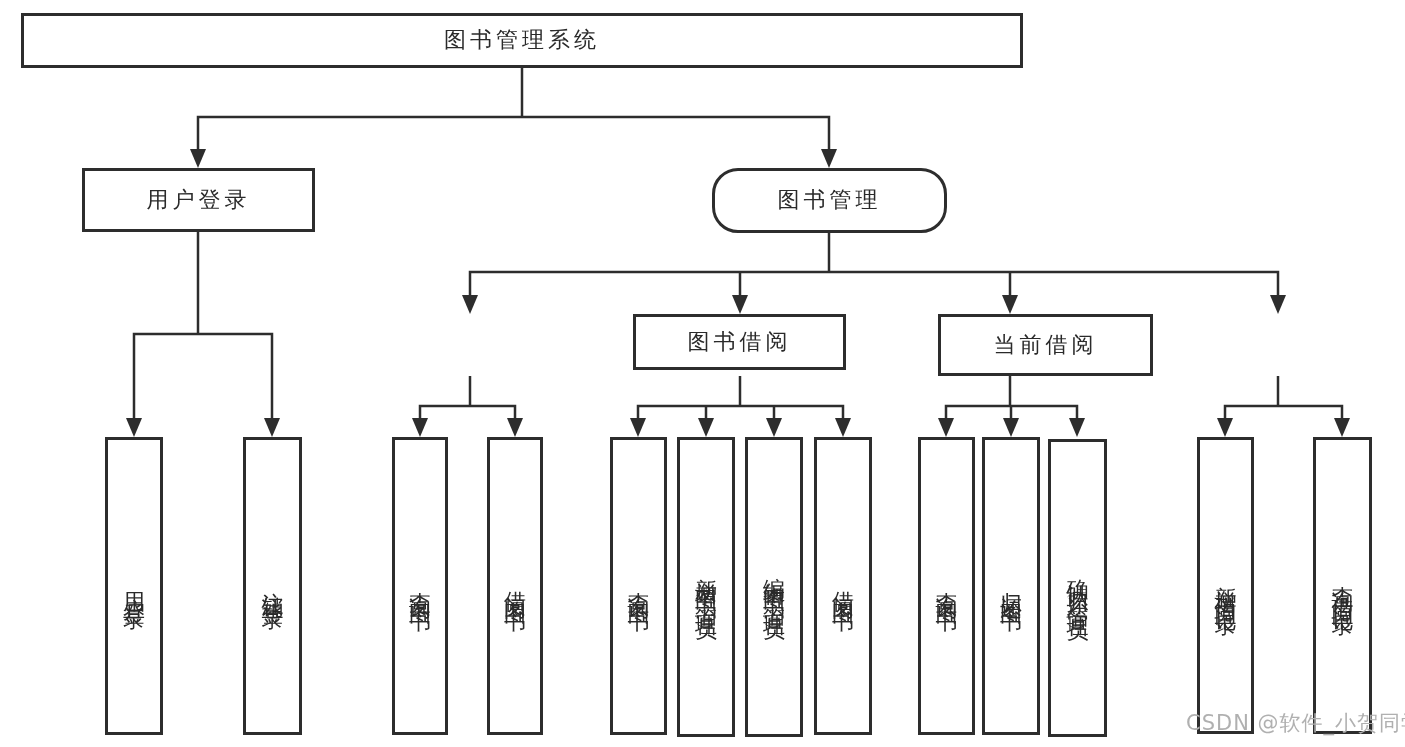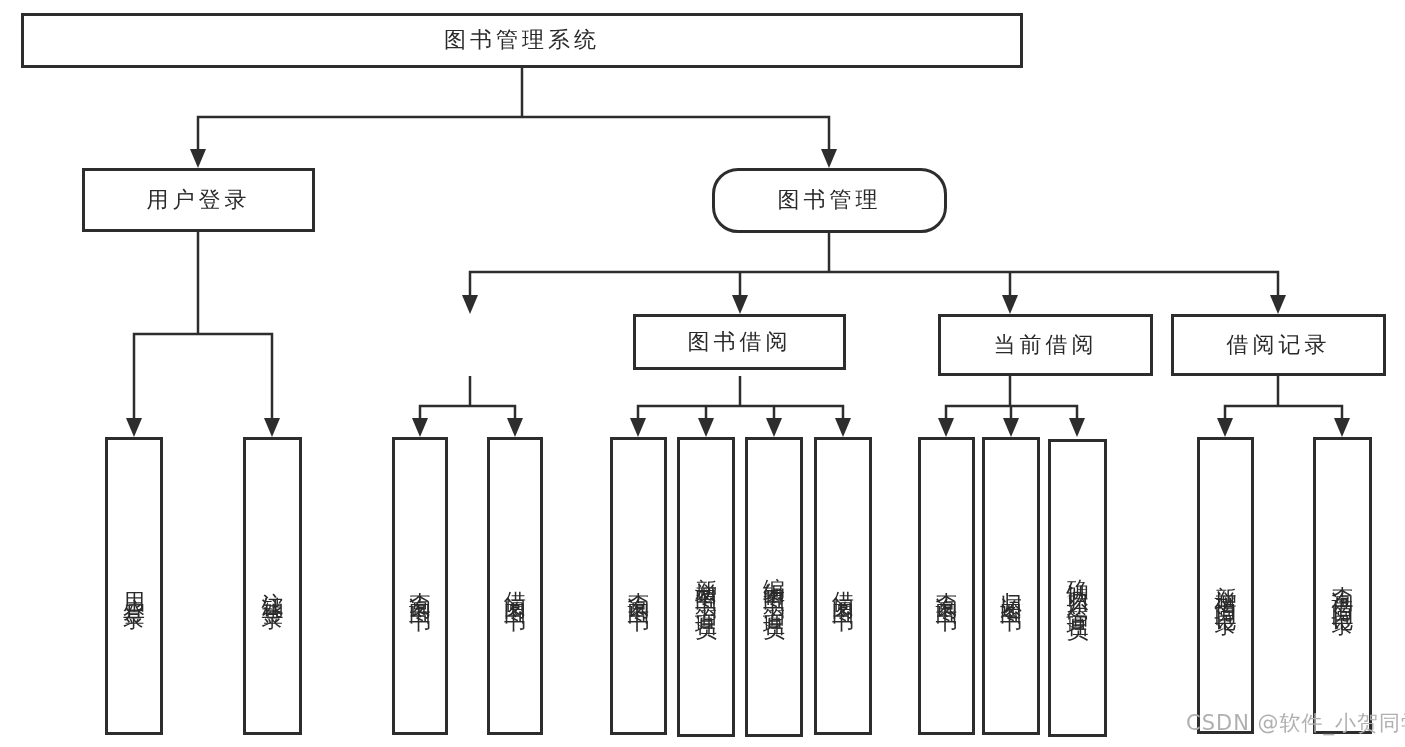--- a/index.html
+++ b/index.html
@@ -100,21 +100,20 @@
     </g>
   </svg>
 
   <div class="node h" style="left:21px; top:13px; width:1002px; height:55px;">图书管理系统</div>
 
   <div class="node h" style="left:82px; top:168px; width:233px; height:64px;">用户登录</div>
   <div class="node h" style="left:712px; top:168px; width:235px; height:65px;border-radius:26px;">图书管理</div>
 
   <div class="node h" style="left:633px; top:314px; width:213px; height:56px;">图书借阅</div>
   <div class="node h" style="left:902px; top:314px; width:215px; height:62px;margin-left:36px;">当前借阅</div>
-  <div class="node h" style="left:1171px; top:314px; width:215px; height:62px;">借阅记录</div>
 
   <div class="node v" style="left:105px; top:437px; width:58px; height:298px;">用户登录</div>
   <div class="node v" style="left:243px; top:437px; width:59px; height:298px;">注销登录</div>
 
   <div class="node v" style="left:392px; top:437px; width:56px; height:298px;">查询图书</div>
   <div class="node v" style="left:487px; top:437px; width:56px; height:298px;">借阅图书</div>
 
   <div class="node v" style="left:610px; top:437px; width:57px; height:298px;">查询图书</div>
   <div class="node v" style="left:677px; top:437px; width:58px; height:300px;">新增图书（管理员）</div>
   <div class="node v" style="left:745px; top:437px; width:58px; height:300px;">编辑图书（管理员）</div>

